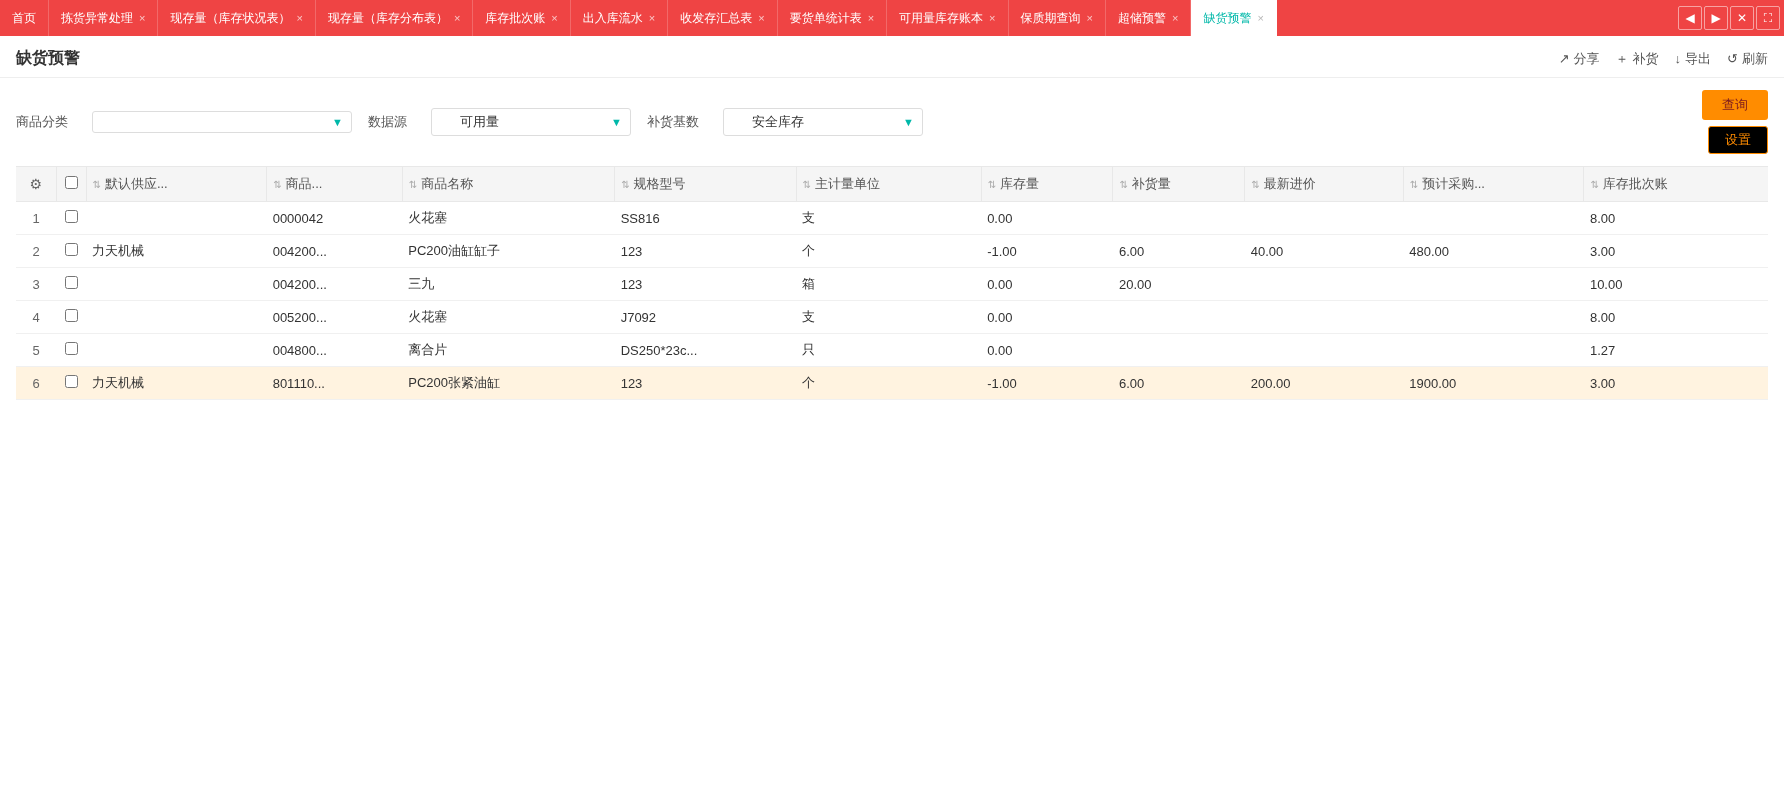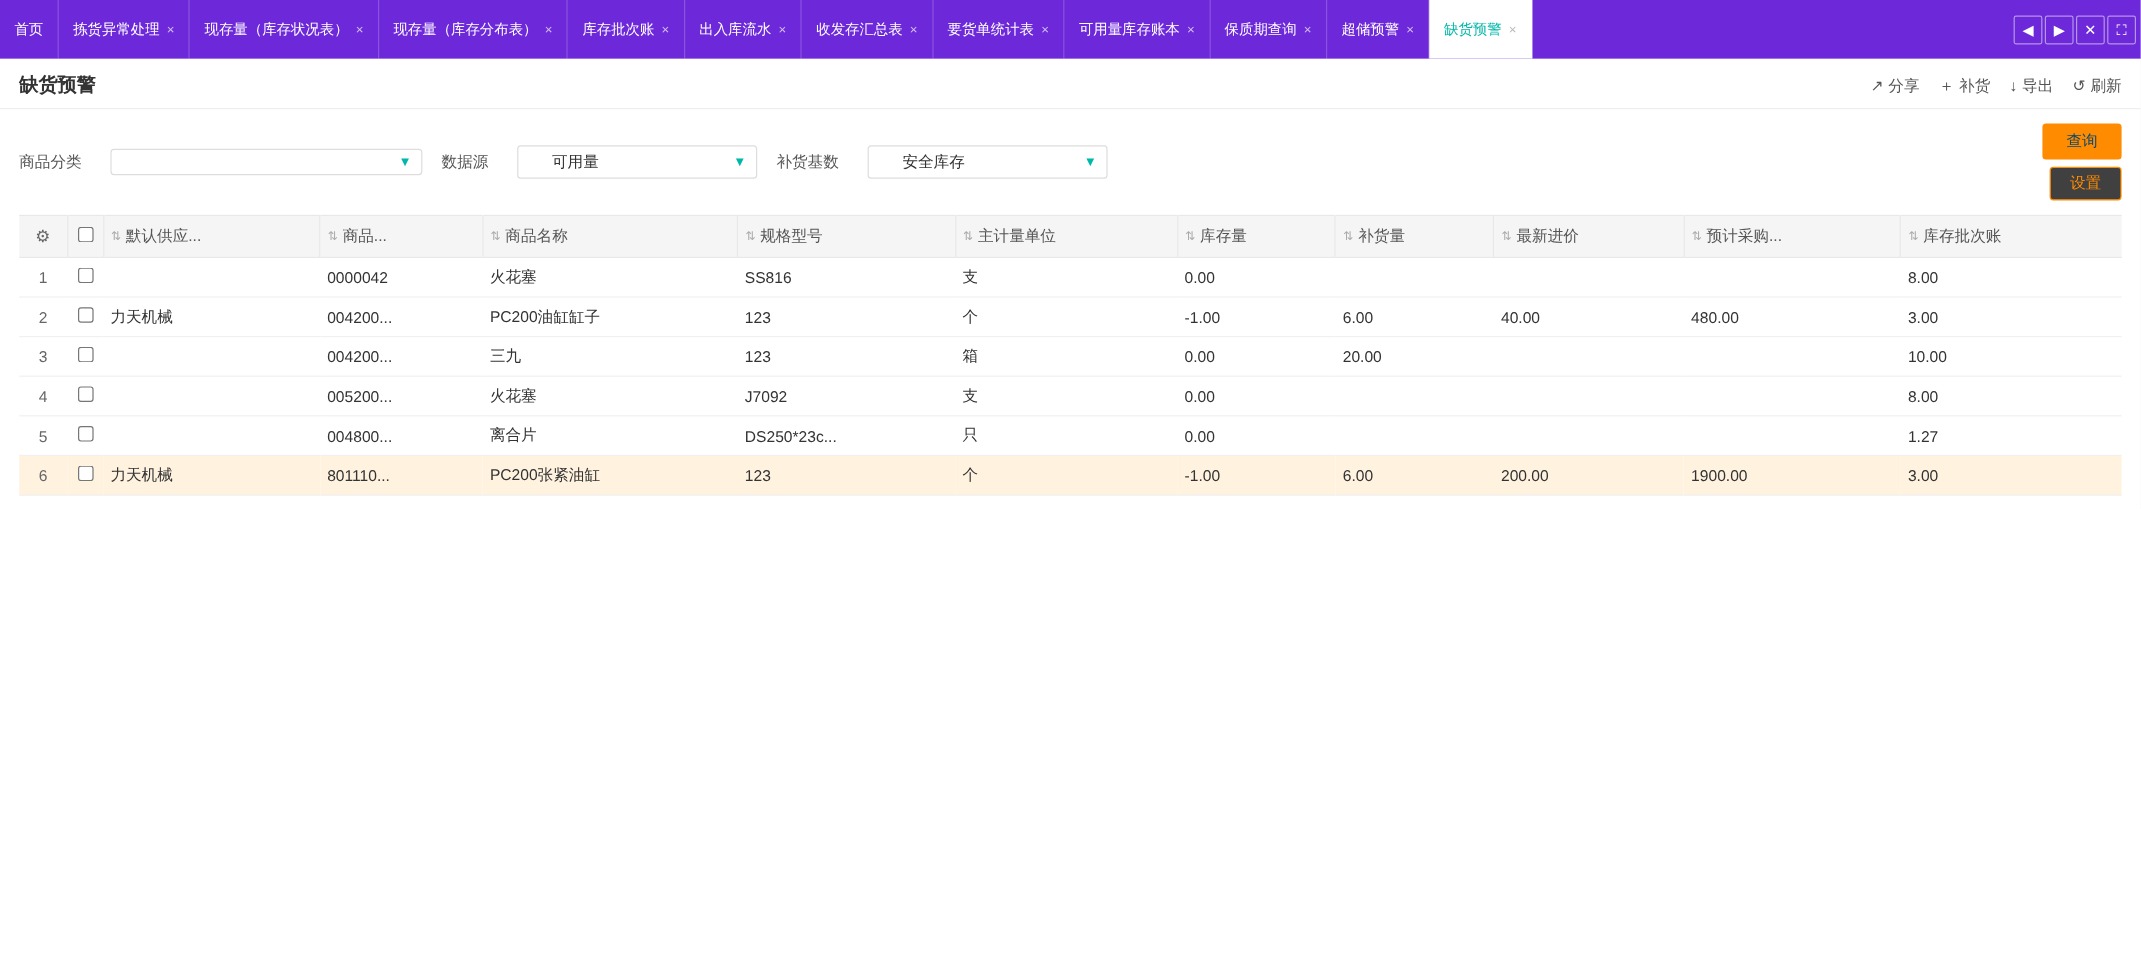--- a/index.html
+++ b/index.html
@@ -2,22 +2,22 @@
 <html><head>
   <meta charset="utf-8">
   <style>
     * { box-sizing: border-box; margin: 0; padding: 0; }
     body { font-family: "Microsoft YaHei", "SimHei", sans-serif; font-size: 13px; background: #f5f5f5; color: #333; }
 
     
     .tab-bar {
       display: flex;
       align-items: center;
-      background: #6d28d9;
-      height: 49px;
+      background: #ef4444;
+      height: 36px;
       overflow: hidden;
       flex-shrink: 0;
     }
     .tab-item {
       display: flex;
       align-items: center;
       padding: 0 12px;
       height: 100%;
       color: #fff;
       font-size: 12px;
@@ -130,29 +130,29 @@
 
     .filter-right {
       margin-left: auto;
       display: flex;
       flex-direction: column;
       gap: 6px;
       align-items: flex-end;
     }
     .btn-query {
       background: #ff8c00;
-      color: #0c4a6e;
+      color: #7f1d1d;
       border: none;
       border-radius: 3px;
       padding: 6px 20px;
       font-size: 13px;
       cursor: pointer;
     }
     .btn-setting {
-      background: #404040;
+      background: #000000;
       color: #ff8c00;
       border: 1px solid #ff8c00;
       border-radius: 3px;
       padding: 4px 16px;
       font-size: 13px;
       cursor: pointer;
     }
 
     
     .table-container {

